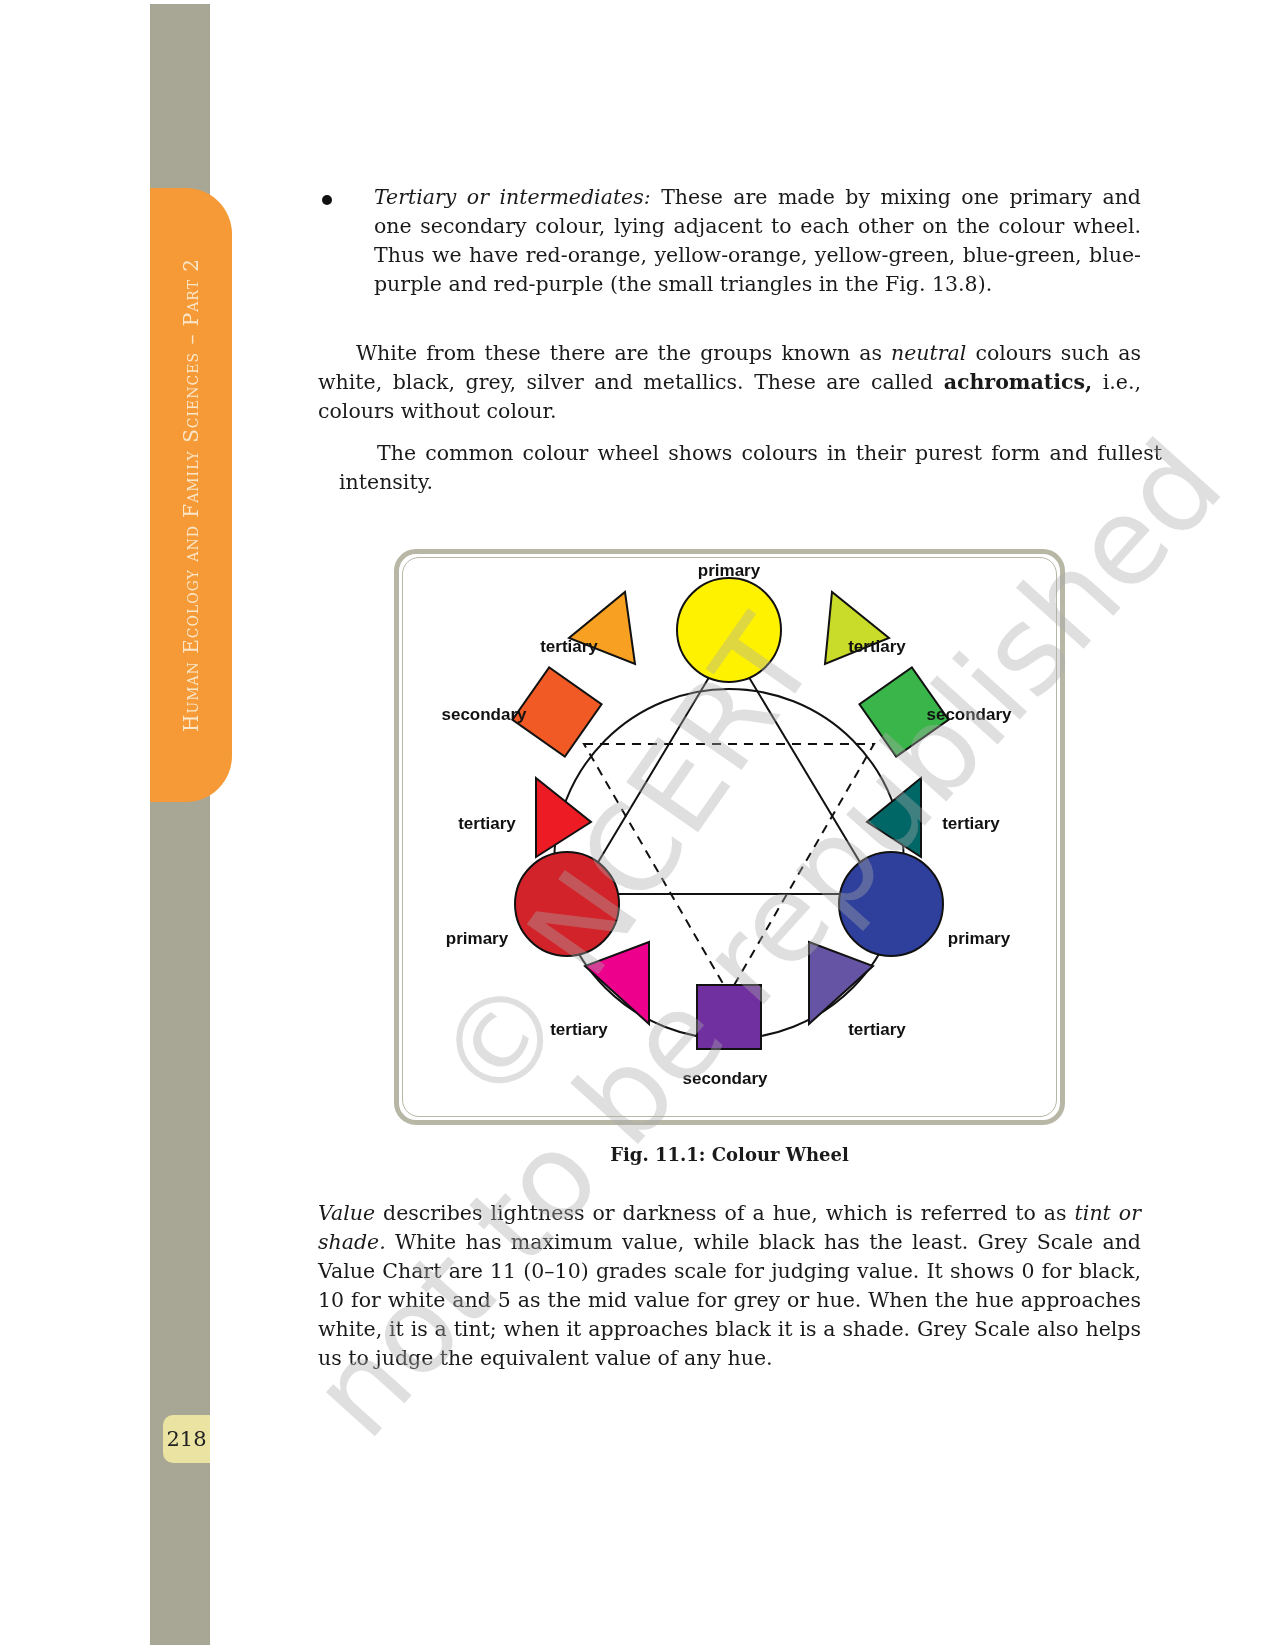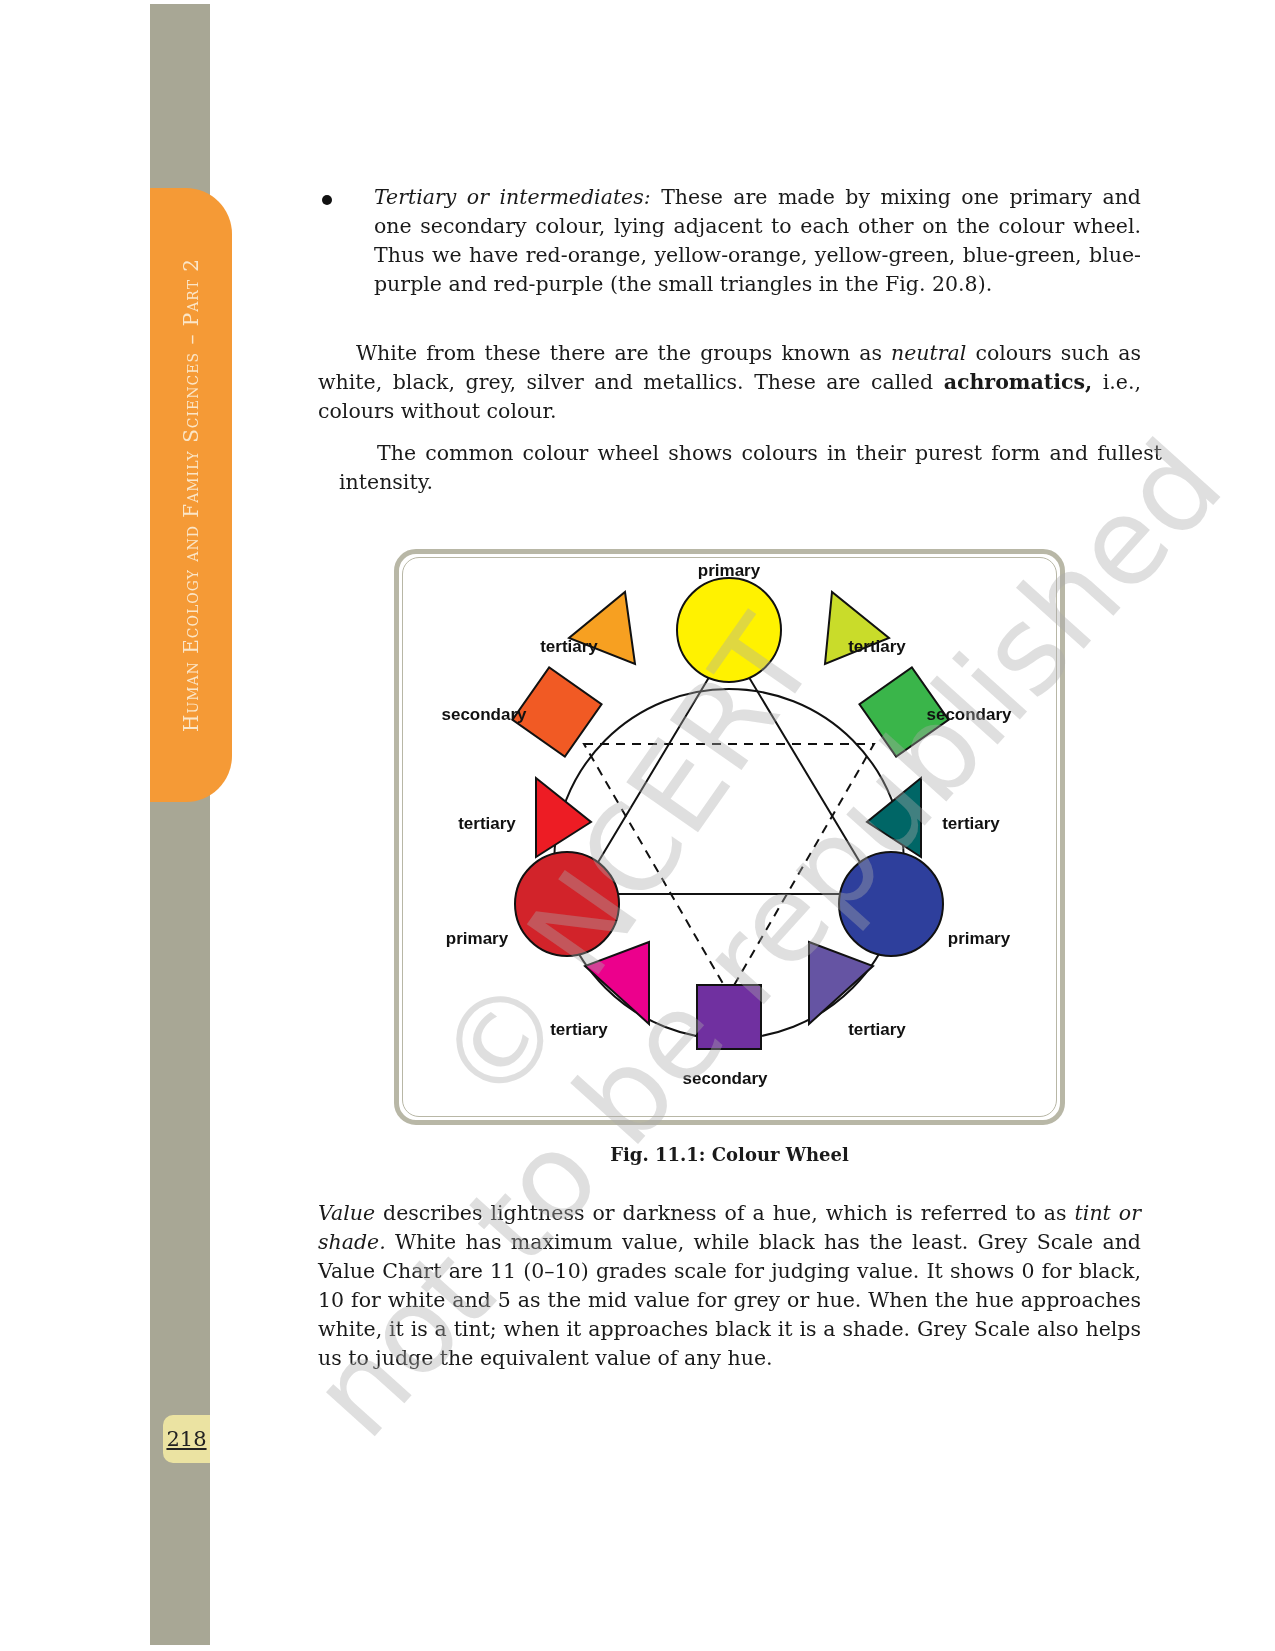--- a/index.html
+++ b/index.html
@@ -8,21 +8,21 @@
   .band { position:absolute; left:150px; top:4px; width:60px; height:1641px; background:#a8a795; }
   .tab { position:absolute; left:150px; top:188px; width:82px; height:614px; background:#f59a36;
          border-radius:0 46px 46px 0; }
   .tab-text { position:absolute; left:0; top:0; width:614px; height:82px;
               transform-origin:0 0; transform: translate(0px,614px) rotate(-90deg);
               display:flex; align-items:center; justify-content:center;
               color:#fbe6c8; font-family:"DejaVu Serif", serif; font-size:20px; letter-spacing:1px;
               font-variant:small-caps; white-space:nowrap; }
   .page-badge { position:absolute; left:163px; top:1415px; width:47px; height:48px; background:#ebe3a2;
                 border-radius:10px 0 0 10px; display:flex; align-items:center; justify-content:center;
-                font-size:21px; color:#222; font-family:"DejaVu Serif", serif;text-decoration:underline; }
+                font-size:21px; color:#222; font-family:"DejaVu Serif", serif; }
   .col { position:absolute; left:318px; width:823px; font-size:20.5px; line-height:29px; text-align:justify; }
   .bullet-row { position:absolute; left:318px; top:183px; width:823px; }
   .bullet-dot { position:absolute; left:4px; top:12px; width:10px; height:10px; border-radius:50%; background:#111; }
   .bullet-text { position:absolute; left:56px; width:767px; font-size:20.5px; line-height:29px; text-align:justify; }
   .indent { text-indent:38px; }
   em { font-style:italic; }
   .bolditalic { font-weight:bold; }
   .figure { position:absolute; left:394px; top:549px; width:671px; height:576px;
             border:5px solid #b8b7a6; border-radius:22px; box-sizing:border-box; background:#fff;text-align:center; }
   .figure-inner { position:absolute; left:3px; top:3px; right:3px; bottom:3px; border:1.5px solid #b8b7a6; border-radius:17px; }
@@ -37,21 +37,21 @@
 <body>
 
 <div class="band"></div>
 <div class="tab">
   <div class="tab-text">Human Ecology and Family Sciences – Part 2</div>
 </div>
 <div class="page-badge">218</div>
 
 <div class="bullet-row">
   <span class="bullet-dot"></span>
-  <div class="bullet-text"><em>Tertiary or intermediates:</em><span> These are made by mixing one primary and one secondary colour, lying adjacent to each other on the colour wheel. Thus we have red-orange, yellow-orange, yellow-green, blue-green, blue-purple and red-purple (the small triangles in the Fig. 20.8).</span></div>
+  <div class="bullet-text"><em>Tertiary or intermediates:</em><span> These are made by mixing one primary and one secondary colour, lying adjacent to each other on the colour wheel. Thus we have red-orange, yellow-orange, yellow-green, blue-green, blue-purple and red-purple (the small triangles in the Fig. 13.8).</span></div>
 </div>
 
 <div class="col indent" style="top:339px;"><span>White from these there are the groups known as </span><em>neutral</em><span> colours such as white, black, grey, silver and metallics. These are called </span><span class="bolditalic">achromatics,</span><span> i.e., colours without colour.</span></div>
 
 <div class="col indent" style="top:439px;margin-left:21px;">The common colour wheel shows colours in their purest form and fullest intensity.</div>
 
 <div class="figure">
   <div class="figure-inner"></div>
   <svg width="661" height="541" viewBox="0 0 661 541" style="position:absolute;left:0;top:0;">
 

